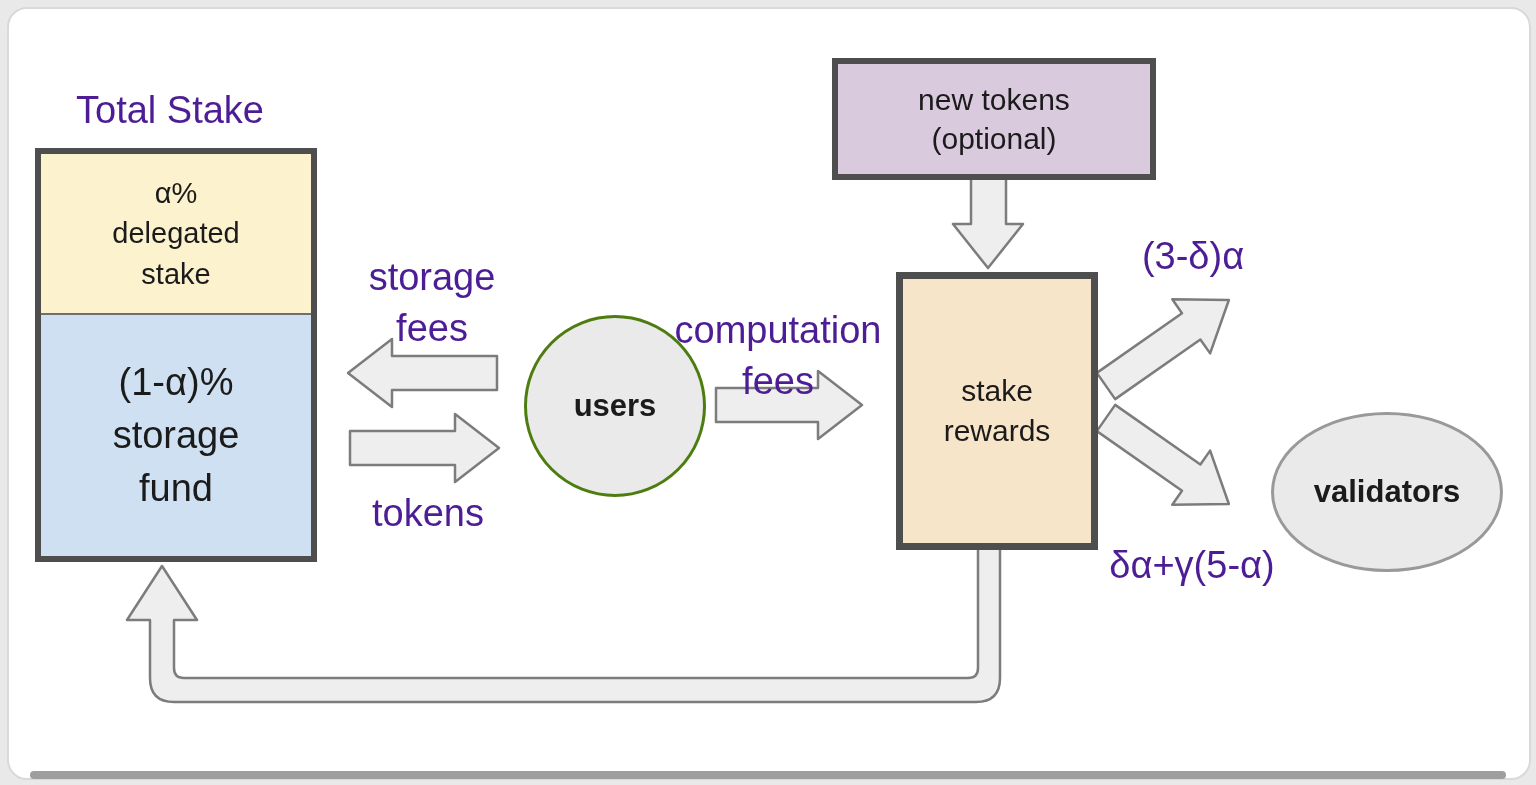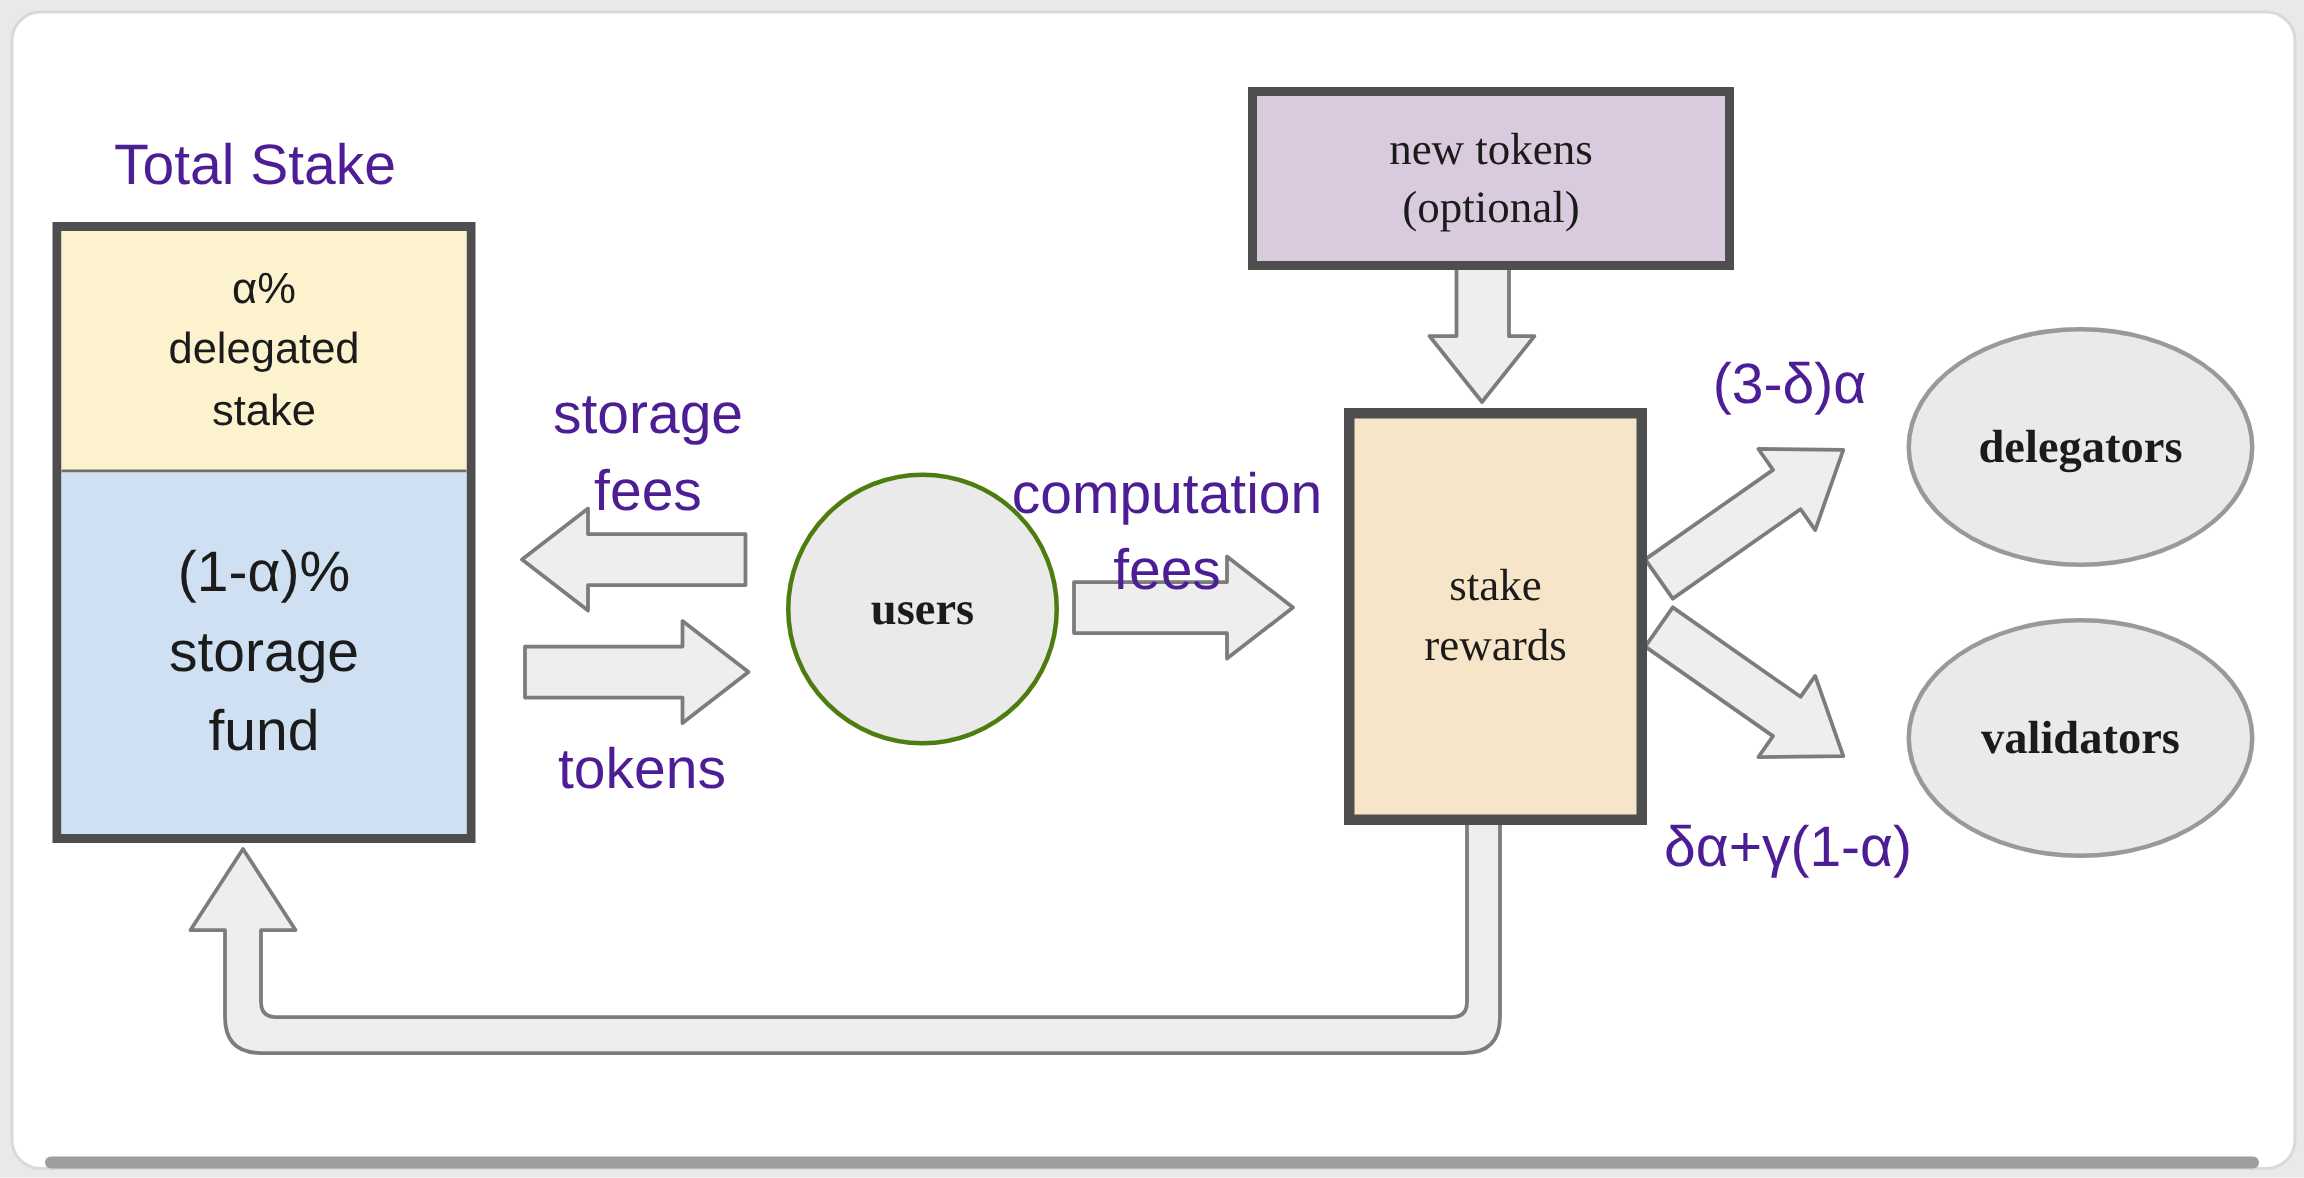--- a/index.html
+++ b/index.html
@@ -22,21 +22,21 @@
   .arrow { fill:#eeeeee; stroke:#7c7c7c; stroke-width:2.5; stroke-linejoin:round; }
   .lbl {
     position:absolute; transform:translate(-50%,-50%);
     font-size:38px; line-height:1.35; text-align:center;
     white-space:pre-line; color:#4c1d95;
   }
   .node {
     position:absolute; display:flex; align-items:center; justify-content:center;
     text-align:center;
   }
-  .node span { white-space:pre-line; text-align:center;font-family:Liberation Serif, serif; }
+  .node span { white-space:pre-line; text-align:center; }
   .stake-box {
     position:absolute; left:35px; top:148px; width:270px; height:402px;
     border:6px solid #4e4e4e; background:#ffffff;
     display:flex; flex-direction:column;
   }
   .stake-top {
     flex:0 0 159px; background:#fcf2cd; border-bottom:2px solid #6f6f6f;
     display:flex; align-items:center; justify-content:center;
     font-size:29px; line-height:1.4; white-space:pre-line; text-align:center;
   }
@@ -108,29 +108,26 @@
   <div class="node new-tokens">
     <span>new tokens
 (optional)</span>
   </div>
 
   <div class="node stake-rewards">
     <span>stake
 rewards</span>
   </div>
 
-  <div class="node ellipse delegators">
-    <span>delegators</span>
-  </div>
 
   <div class="node ellipse validators">
     <span>validators</span>
   </div>
 
   <div class="lbl" style="left:432px; top:303px;">storage
 fees</div>
   <div class="lbl" style="left:428px; top:514px;">tokens</div>
   <div class="lbl" style="left:778px; top:321px;margin-top:35px;">computation
 fees</div>
   <div class="lbl" style="left:1193px; top:257px;">(3-δ)α</div>
-  <div class="lbl" style="left:1192px; top:566px;">δα+γ(1-α)</div>
+  <div class="lbl" style="left:1192px; top:566px;">δα+γ(5-α)</div>
 
 </div>
 
 </body></html>

